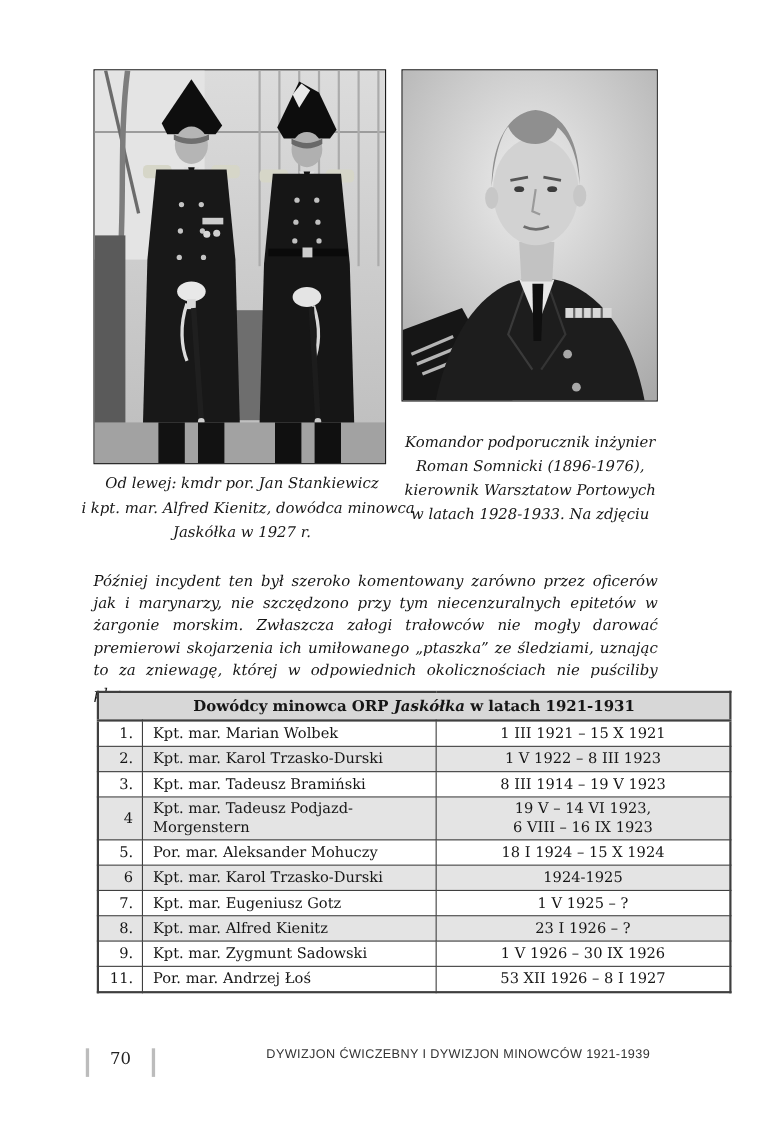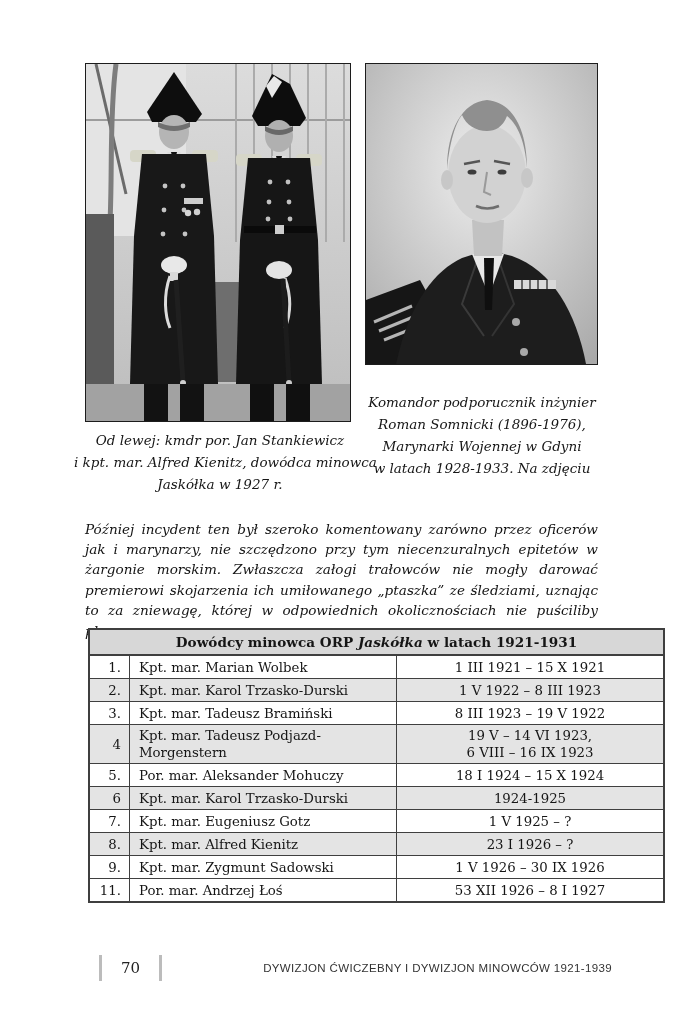--- a/index.html
+++ b/index.html
@@ -45,22 +45,22 @@
     border-bottom:2px solid var(--table-border);text-align:center;
   }
   .cmd-table td{padding:2px 5px;height:18px;line-height:17px;}
   .cmd-table tr.shaded td{background:var(--table-row-shaded-bg);}
   td.col-no{width:26px;text-align:right;padding-right:8px;}
   td.col-name{width:252px;text-align:left;padding-left:9px;}
   td.col-dates{text-align:center;}
   .ship-name{font-style:italic;}
   
   .footer{
-    position:absolute;left:99px;top:953px;width:513px;height:30px;
-    display:flex;align-items:center;
+    position:absolute;left:78px;top:953px;width:513px;height:30px;
+    display:flex;
   }
   .footer-bar{width:3px;height:26px;background:var(--footer-bar);flex:0 0 auto;}
   .page-number{font-size:15px;color:#222;margin:0 19px;flex:0 0 auto;}
   .footer-spacer{flex:1 1 auto;}
   .footer-title{
     font-family:"Liberation Sans", sans-serif;font-size:11.5px;
     letter-spacing:0.35px;color:#333;white-space:nowrap;
   }
   .cap-line{white-space:nowrap;}
 </style>
@@ -198,21 +198,21 @@
   </figure>
 
   <figcaption class="caption caption-left">
       <div class="cap-line">Od lewej: kmdr por. Jan Stankiewicz</div>
       <div class="cap-line">i kpt. mar. Alfred Kienitz, dowódca minowca</div>
       <div class="cap-line">Jaskółka w 1927 r.</div>
     </figcaption>
   <figcaption class="caption caption-right">
       <div class="cap-line">Komandor podporucznik inżynier</div>
       <div class="cap-line">Roman Somnicki (1896-1976),</div>
-      <div class="cap-line">Marynarki Wojennej w Gdyni</div>
+      <div class="cap-line">kierownik Warsztatow Portowych</div>
       <div class="cap-line">w latach 1928-1933. Na zdjęciu</div>
     </figcaption>
 
   <p class="body-par">Później incydent ten był szeroko komentowany zarówno przez oficerów jak i marynarzy, nie szczędzono przy tym niecenzuralnych epitetów w żargonie morskim. Zwłaszcza załogi trałowców nie mogły darować premierowi skojarzenia ich umiłowanego „ptaszka” ze śledziami, uznając to za zniewagę, której w odpowiednich okolicznościach nie puściliby płazem.</p>
 
   <table class="cmd-table">
     <thead>
       <tr>
         <th colspan="3"><span>Dowódcy minowca ORP </span><span class="ship-name">Jaskółka</span><span> w latach 1921-1931</span></th>
       </tr>
@@ -229,21 +229,21 @@
           <td class="col-no">2.</td>
           <td class="col-name">Kpt. mar. Karol Trzasko-Durski</td>
           <td class="col-dates">
             <div>1 V 1922 – 8 III 1923</div>
           </td>
         </tr>
         <tr>
           <td class="col-no">3.</td>
           <td class="col-name">Kpt. mar. Tadeusz Bramiński</td>
           <td class="col-dates">
-            <div>8 III 1923 – 19 V 1922</div>
+            <div>8 III 1914 – 19 V 1923</div>
           </td>
         </tr>
         <tr class="shaded">
           <td class="col-no">4</td>
           <td class="col-name">Kpt. mar. Tadeusz Podjazd-Morgenstern</td>
           <td class="col-dates">
             <div>19 V – 14 VI 1923,</div>
             <div>6 VIII – 16 IX 1923</div>
           </td>
         </tr>

